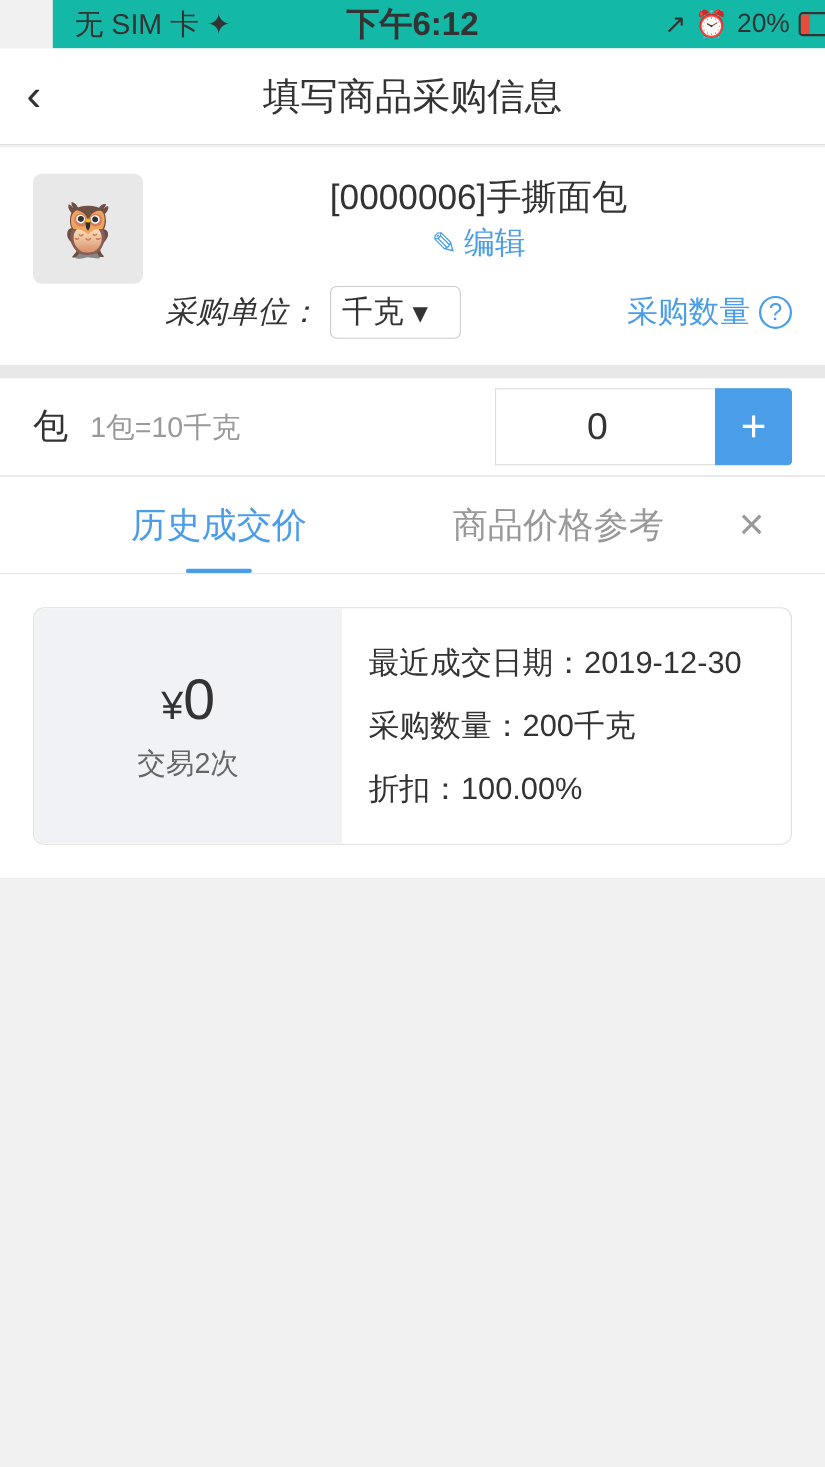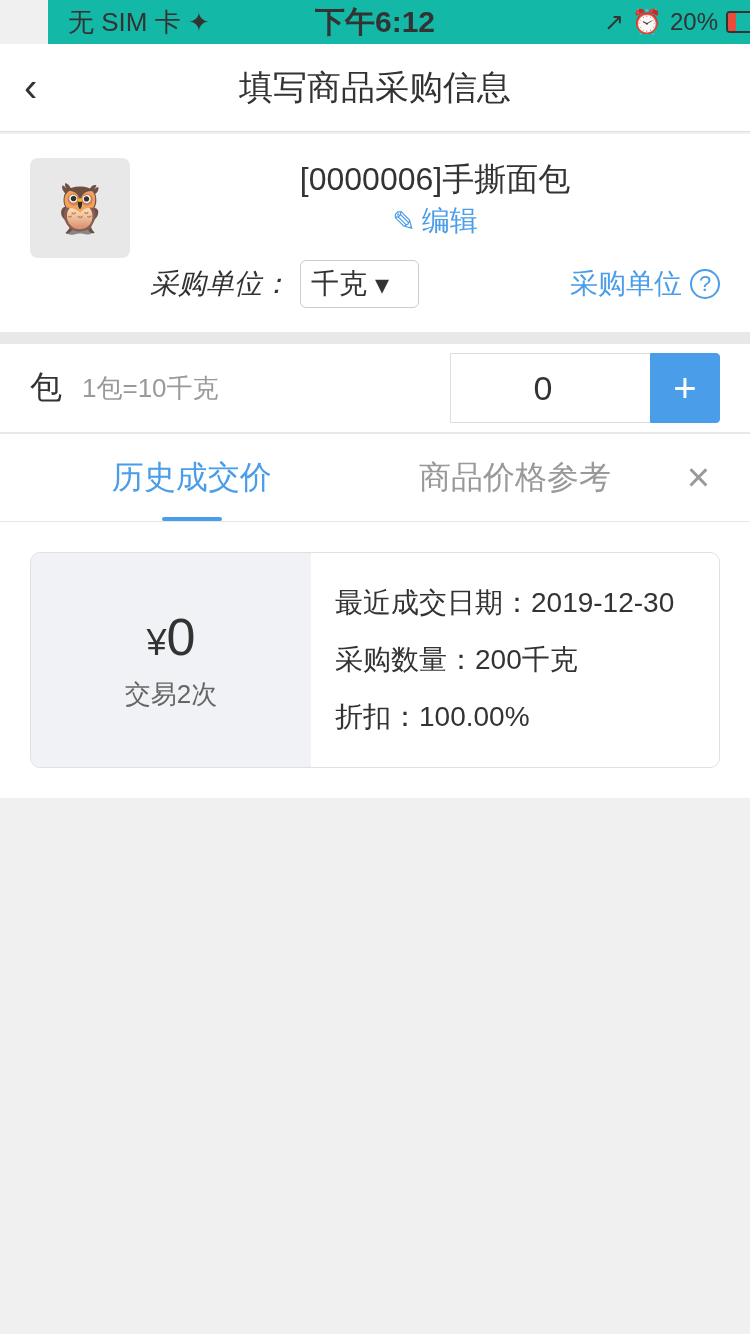--- a/index.html
+++ b/index.html
@@ -256,21 +256,21 @@
       width: 750px;
       background: #fff;
       padding: 0;
     }
     .tab-header {
       display: flex;
       align-items: center;
       height: 88px;
       background: #fff;
       border-bottom: 1px solid #e8e8e8;
-      padding: 0 30px;
+      padding: 0 45px;
     }
     .tab-item {
       flex: 1;
       height: 100%;
       display: flex;
       flex-direction: column;
       align-items: center;
       justify-content: center;
       font-size: 32px;
       color: #999;
@@ -395,21 +395,21 @@
         </div>
         <div class="purchase-row">
           <div style="display:flex;align-items:center;">
             <span class="purchase-unit-label">采购单位：</span>
             <div class="unit-select">
               <span>千克</span>
               <span>▾</span>
             </div>
           </div>
           <div class="price-ref">
-            <span>采购单位</span>
+            <span>采购数量</span>
             <div class="price-ref-question">
               <span>?</span>
             </div>
           </div>
         </div>
       </div>
     </div>
   </div>
 
   <div class="divider-gray"></div>

